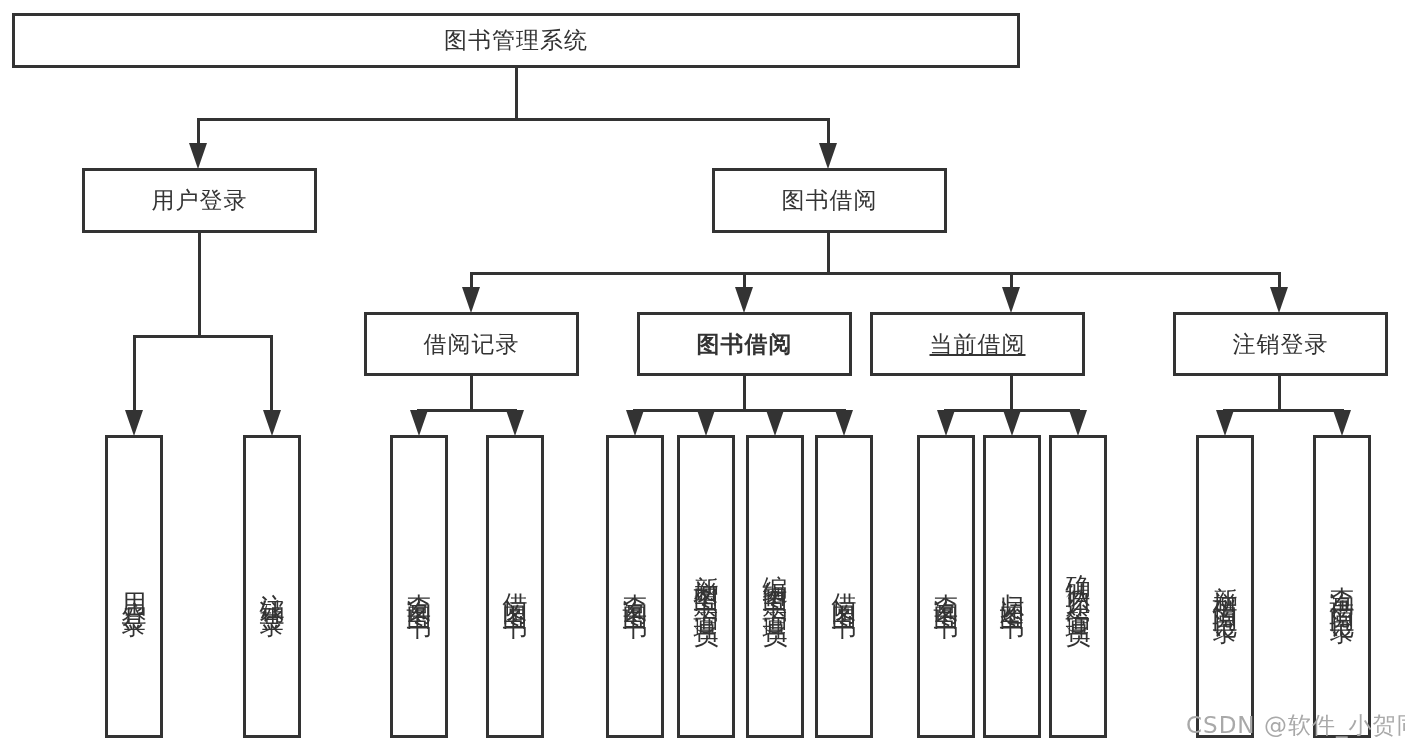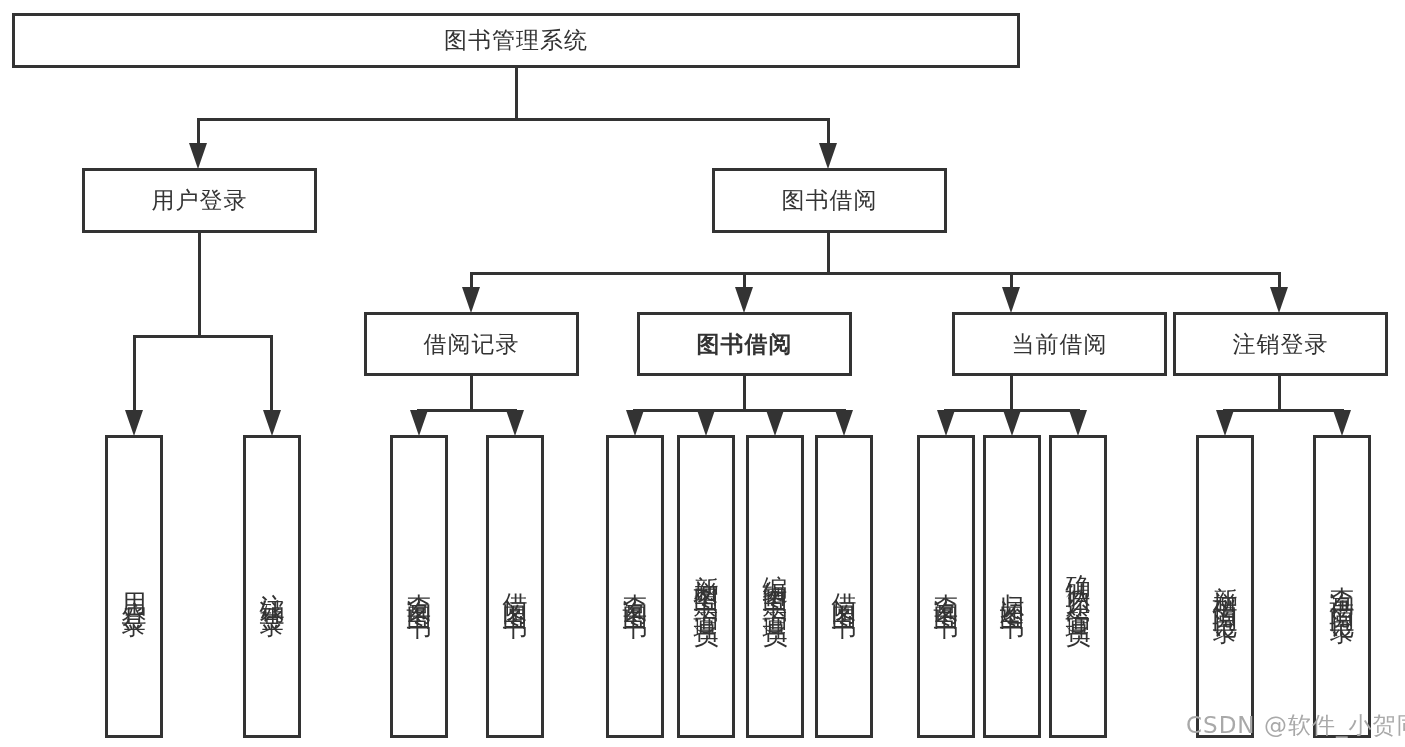--- a/index.html
+++ b/index.html
@@ -75,21 +75,21 @@
   <div class="arrow" style="left:735px;top:287px;"></div>
   <div class="arrow" style="left:1002px;top:287px;"></div>
   <div class="arrow" style="left:1270px;top:287px;"></div>
 
   <div class="box box-h" style="left:364px;top:312px;width:215px;height:64px;">
     <span>借阅记录</span>
   </div>
   <div class="box box-h" style="left:637px;top:312px;width:215px;height:64px;font-weight:bold;">
     <span>图书借阅</span>
   </div>
-  <div class="box box-h" style="left:952px;top:312px;width:215px;height:64px;">
+  <div class="box box-h" style="left:870px;top:312px;width:215px;height:64px;text-decoration:underline;">
     <span>当前借阅</span>
   </div>
   <div class="box box-h" style="left:1173px;top:312px;width:215px;height:64px;">
     <span>注销登录</span>
   </div>
 
   <div class="line" style="left:470px;top:374px;width:3px;height:38px;"></div>
   <div class="line" style="left:417px;top:409px;width:100px;height:3px;"></div>
   <div class="arrow" style="left:410px;top:410px;"></div>
   <div class="arrow" style="left:506px;top:410px;"></div>

